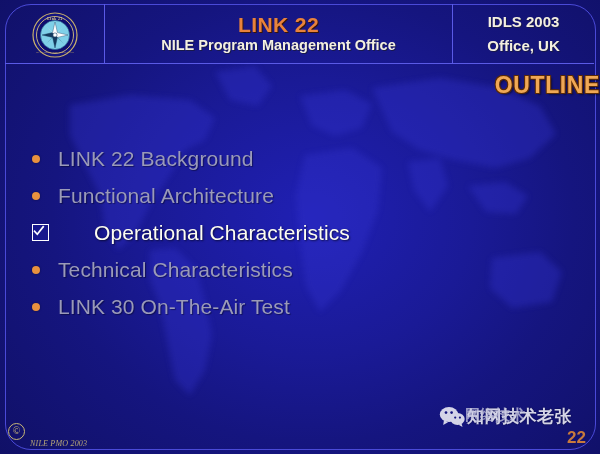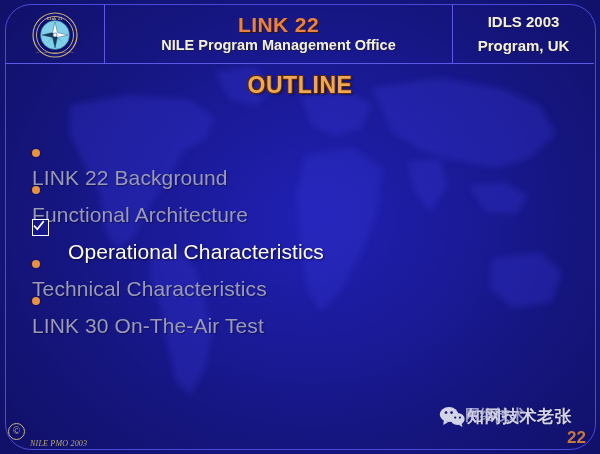--- a/index.html
+++ b/index.html
@@ -102,41 +102,41 @@
     font-size: 15px;
     font-weight: bold;
     line-height: 1.55;
     text-shadow: 1px 1px 0 #1a1a4a;
   }
 
   
   #slide-title {
     position: absolute;
     left: 0; top: 72px; width: 600px;
-    text-align: center;
+    text-align: right;
     color: #f0a855;
     font-size: 23px;
     font-weight: bold;
     letter-spacing: 0.6px;
     text-shadow:
       -1px -1px 0 #5a2a08, 1px -1px 0 #5a2a08,
       -1px  1px 0 #5a2a08, 1px  1px 0 #5a2a08,
        2px  2px 2px rgba(0,0,0,0.45);
   }
 
   
   #outline-list {
     position: absolute;
     left: 32px; top: 140px;
     width: 420px;
   }
   .outline-item {
     display: flex;
+    align-items: center;
     height: 37px;
-    flex-direction: column;
   }
   .bullet-marker {
     width: 26px;
     flex: 0 0 26px;
     display: flex;
     align-items: center;
     justify-content: flex-start;
   }
   .dot {
     display: block;
@@ -303,21 +303,21 @@
 
     <div id="title-cell">
       <div id="main-title">LINK 22</div>
       <div id="sub-title">NILE Program Management Office</div>
     </div>
 
     <div class="vdiv" id="vdiv-right"></div>
 
     <div id="event-cell">
       <div>IDLS 2003</div>
-      <div>Program, UK</div>
+      <div>Office, UK</div>
     </div>
 
     <div id="header-rule"></div>
   </div>
 
   <div id="slide-title">OUTLINE</div>
 
   <div id="outline-list">
 
     <div class="outline-item item-dim">

